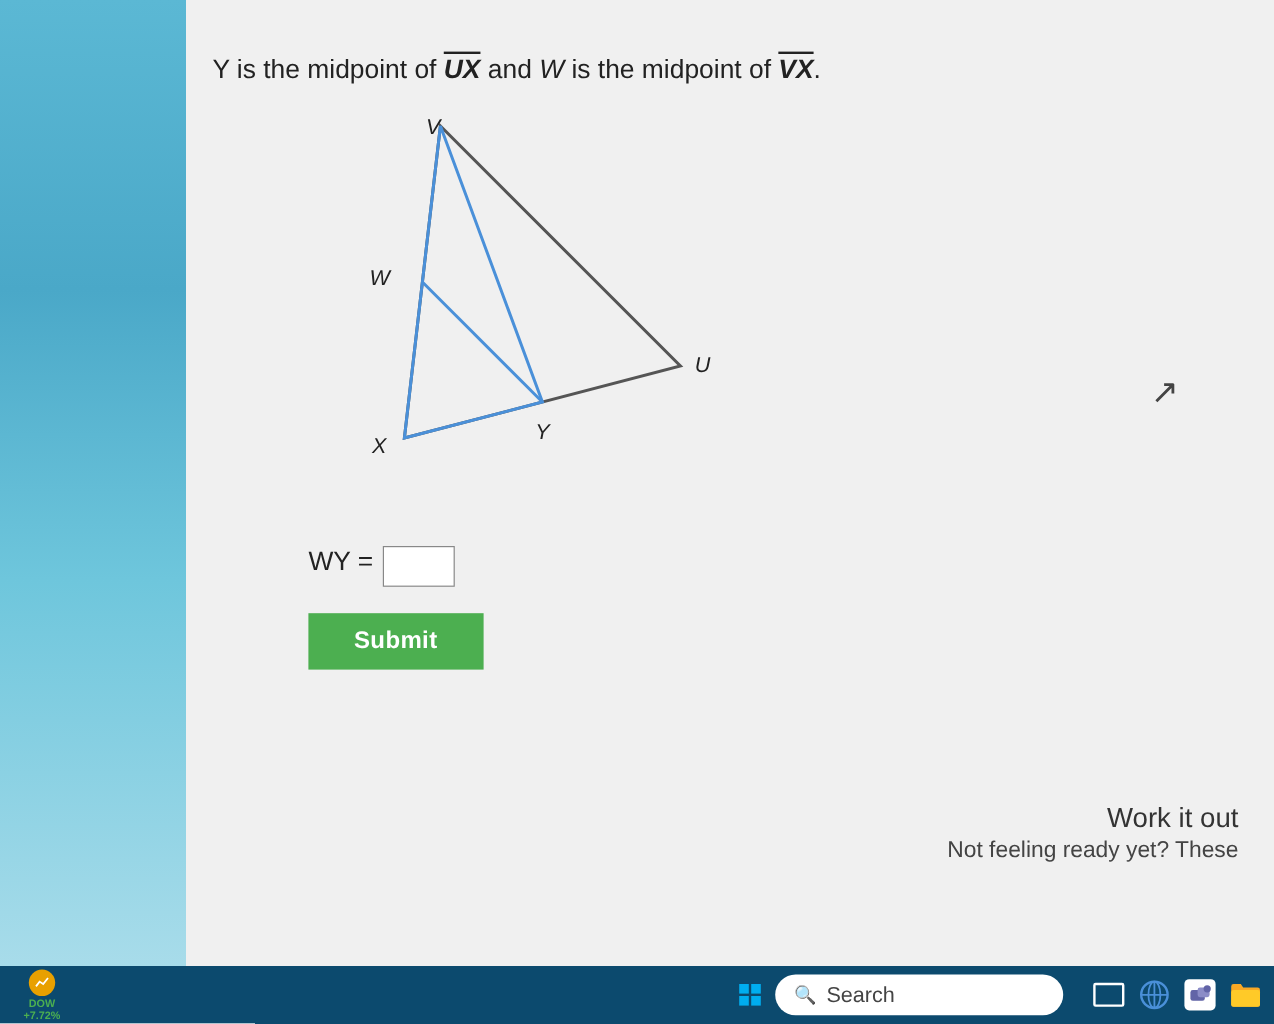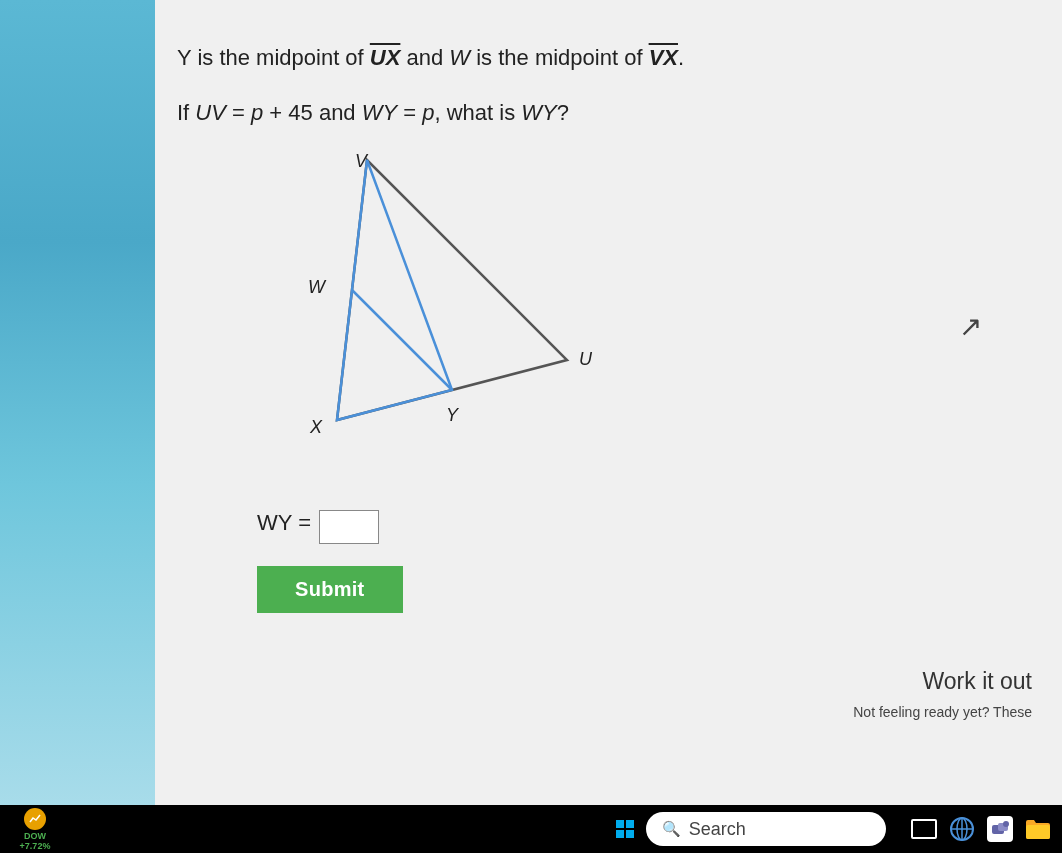--- a/index.html
+++ b/index.html
@@ -105,29 +105,29 @@
       right: 30px;
       font-size: 23px;
       color: #333;
       font-weight: 500;
     }
 
     .not-feeling {
       position: absolute;
       bottom: 85px;
       right: 30px;
-      font-size: 14px;
+      font-size: 19px;
       color: #444;
     }
 
     
     .taskbar {
       width: 100%;
       height: 48px;
-      background: #000000;
+      background: #0c4a6e;
       display: flex;
       align-items: center;
       padding: 0 10px;
       gap: 8px;
       flex-shrink: 0;
     }
 
     .taskbar-dow {
       display: flex;
       flex-direction: column;
@@ -258,23 +258,20 @@
 <div class="main-area">
 
   <div class="left-panel"></div>
 
   <div class="content-area">
 
     <div class="problem-text">
       <span>Y is the midpoint of </span><span class="overline">UX</span><span> and </span><span class="italic">W</span><span> is the midpoint of </span><span class="overline">VX</span><span>.</span>
     </div>
 
-    <div class="problem-text">
-      <span>If </span><span class="italic">UV</span><span> = </span><span class="italic">p</span><span> + 45 and </span><span class="italic">WY</span><span> = </span><span class="italic">p</span><span>, what is </span><span class="italic">WY</span><span>?</span>
-    </div>
 
     <div class="diagram-container">
       <svg width="380" height="340" viewBox="0 0 380 340">
 
         <polygon points="110,10 80,270 310,210" fill="none" stroke="#555" stroke-width="2.5"></polygon>
 
         <polygon points="110,10 80,270 195,240" fill="none" stroke="#4a90d9" stroke-width="2.5"></polygon>
 
         <line x1="95" y1="140" x2="195" y2="240" stroke="#4a90d9" stroke-width="2.5"></line>
 

